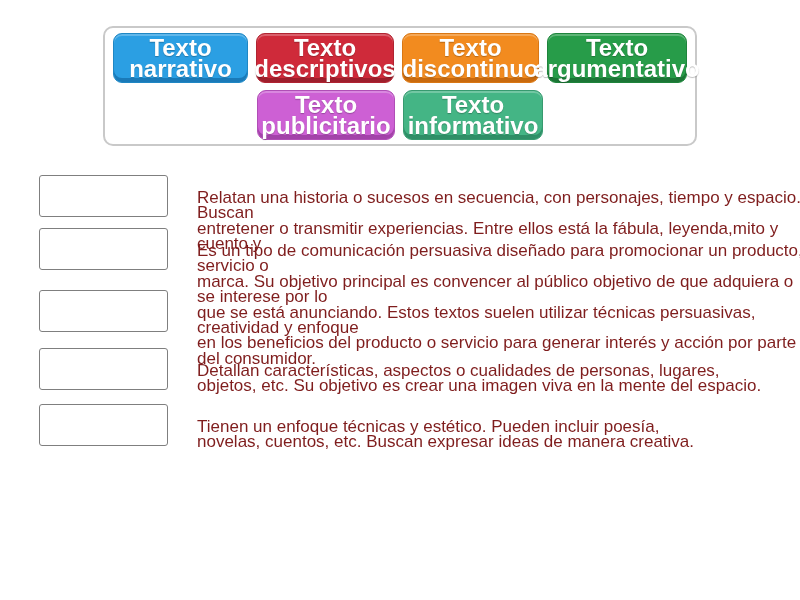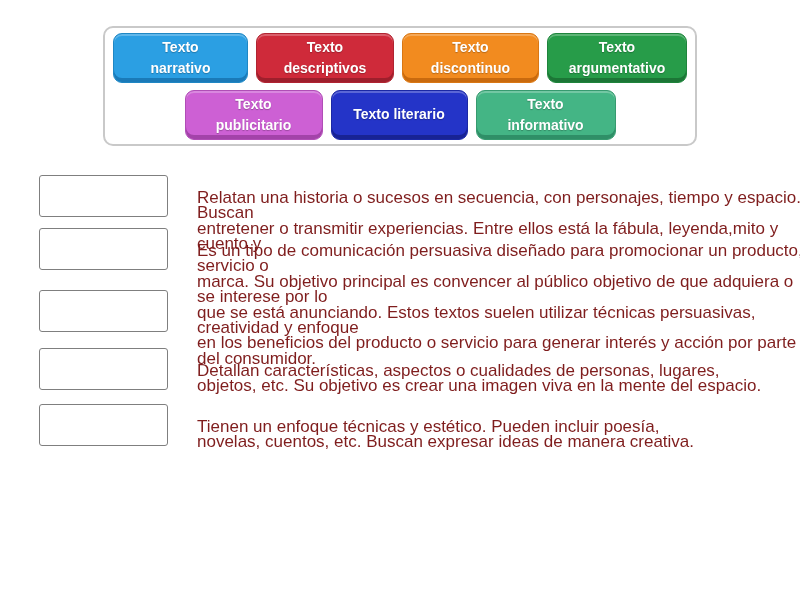--- a/index.html
+++ b/index.html
@@ -10,21 +10,21 @@
   
   .panel{
     position:absolute;left:103px;top:26px;width:594px;height:120px;
     box-sizing:border-box;border:2px solid #c9c9c9;border-radius:10px;
     background:#ffffff;display:flex;flex-direction:column;
     align-items:center;justify-content:center;gap:7px;
   }
   .tile-row{display:flex;justify-content:center;gap:8px;}
   .tile{
     height:50px;box-sizing:border-box;border:1px solid rgba(0,0,0,0.15);
-    border-radius:9px;color:#ffffff;font-weight:bold;font-size:14px;
+    border-radius:9px;color:#ffffff;font-weight:bold;font-size:24px;
     line-height:21px;display:flex;align-items:center;justify-content:center;
     text-align:center;white-space:pre-line;padding:0 6px;
     text-shadow:0 1px 1px rgba(0,0,0,0.25);cursor:pointer;
   }
   .t1{width:135px}.t2{width:138px}.t3{width:137px}.t4{width:140px}
   .t5{width:138px}.t6{width:137px}.t7{width:140px}
   
   .rows{position:absolute;left:0;top:0;width:800px;height:600px;}
   .row{position:absolute;left:39px;width:761px;}
   .row:nth-of-type(1){top:175px}
@@ -53,21 +53,20 @@
     <div class="tile t2" style="background: rgb(207, 42, 58); border-color: rgb(176, 36, 49); box-shadow: rgb(158, 31, 44) 0px -4px 0px inset, rgba(255, 255, 255, 0.25) 0px 2px 0px inset;">Texto
 descriptivos</div>
     <div class="tile t3" style="background: rgb(242, 139, 31); border-color: rgb(217, 119, 20); box-shadow: rgb(201, 106, 14) 0px -4px 0px inset, rgba(255, 255, 255, 0.25) 0px 2px 0px inset;">Texto
 discontinuo</div>
     <div class="tile t4" style="background: rgb(39, 156, 73); border-color: rgb(31, 132, 60); box-shadow: rgb(28, 118, 54) 0px -4px 0px inset, rgba(255, 255, 255, 0.25) 0px 2px 0px inset;">Texto
 argumentativo</div>
   </div>
   <div class="tile-row">
     <div class="tile t5" style="background: rgb(205, 96, 212); border-color: rgb(176, 78, 182); box-shadow: rgb(163, 67, 169) 0px -4px 0px inset, rgba(255, 255, 255, 0.25) 0px 2px 0px inset;">Texto
 publicitario</div>
-    <div class="tile t6" style="background: rgb(36, 52, 200); border-color: rgb(27, 40, 165); box-shadow: rgb(24, 35, 148) 0px -4px 0px inset, rgba(255, 255, 255, 0.25) 0px 2px 0px inset;">Texto literario</div>
     <div class="tile t7" style="background: rgb(68, 181, 133); border-color: rgb(55, 154, 111); box-shadow: rgb(47, 143, 103) 0px -4px 0px inset, rgba(255, 255, 255, 0.25) 0px 2px 0px inset;">Texto
 informativo</div>
   </div>
 </div>
 
 <div class="rows">
   <div class="row">
     <div class="slot"></div>
     <p class="desc">Relatan una historia o sucesos en secuencia, con personajes, tiempo y espacio. Buscan
 entretener o transmitir experiencias. Entre ellos está la fábula, leyenda,mito y cuento.y</p>

